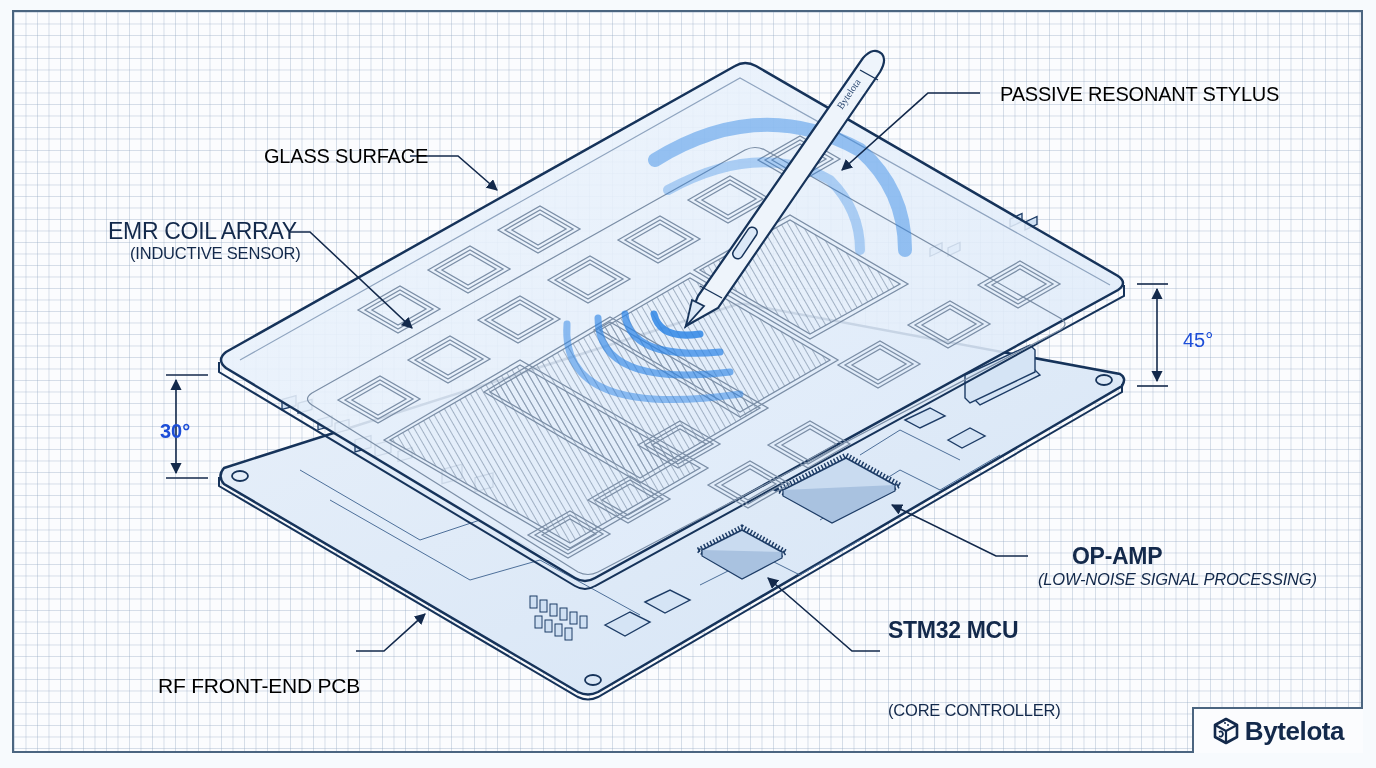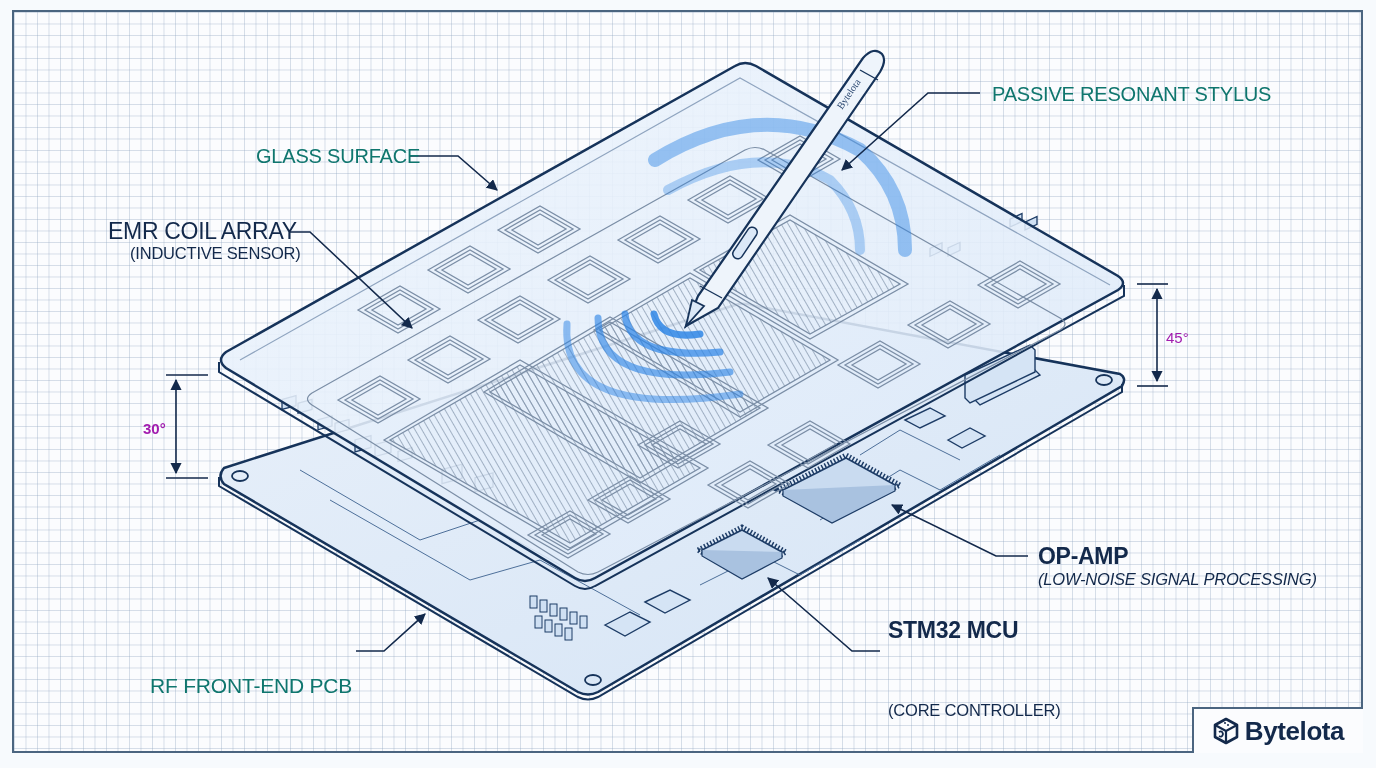--- a/index.html
+++ b/index.html
@@ -7,24 +7,24 @@
        font-family:"Liberation Sans",sans-serif;color:#0f2748;}
   .grid{position:absolute;left:12px;top:10px;width:1351px;height:743px;
         border:2px solid #4b6580;box-sizing:border-box;
         background-color:#fbfcfe;
         background-image:
           linear-gradient(to right, rgba(150,170,195,.38) 1px, transparent 1px),
           linear-gradient(to bottom, rgba(150,170,195,.38) 1px, transparent 1px);
         background-size:11.5px 11.5px;}
   svg.art{position:absolute;left:0;top:0;}
   .label{position:absolute;white-space:nowrap;letter-spacing:-0.2px;}
-  .lbl-main{font-size:20px;color:#0f766e;}
+  .lbl-main{font-size:20px;color:#000000;padding-left:8px;}
   .lbl-bold{font-size:23px;font-weight:bold;color:#13294b;letter-spacing:-0.3px;text-align:right;}
   .lbl-sub{font-size:16.5px;color:#13294b;}
-  .dim{position:absolute;font-size:15px;color:#a21caf;}
+  .dim{position:absolute;font-size:20px;color:#1d4ed8;margin-left:17px;}
   .logo{position:absolute;left:1192px;top:707px;width:171px;height:46px;box-sizing:border-box;
         border:2px solid #4b6580;border-right:none;border-bottom:none;background:#fbfcfe;
         display:flex;align-items:center;justify-content:center;gap:6px;}
   .logo-text{font-size:26px;font-weight:bold;color:#13294b;letter-spacing:-0.4px;}
 </style>
 </head>
 <body>
 
 <div class="grid"></div>
 
@@ -198,21 +198,21 @@
 
 <div class="label lbl-main" style="left:256px;top:145px;">GLASS SURFACE</div>
 
 <div class="label lbl-bold" style="left:108px;top:218px;font-weight:normal;font-size:23px;">EMR COIL ARRAY</div>
 <div class="label lbl-sub" style="left:110px;top:244px;margin-left:20px;">(INDUCTIVE SENSOR)</div>
 
 <div class="label lbl-main" style="left:992px;top:83px;">PASSIVE RESONANT STYLUS</div>
 
 <div class="label lbl-main" style="left:150px;top:638px;font-size:21px;margin-top:36px;">RF FRONT-END PCB</div>
 
-<div class="label lbl-bold" style="left:1038px;top:543px;">OP-AMP</div>
+<div class="label lbl-bold" style="left:1038px;top:543px;padding-left:34px;">OP-AMP</div>
 <div class="label lbl-sub" style="left:1038px;top:570px;font-style:italic;">(LOW-NOISE SIGNAL PROCESSING)</div>
 
 <div class="label lbl-bold" style="left:888px;top:617px;">STM32 MCU</div>
 <div class="label lbl-sub" style="left:888px;top:701px;">(CORE CONTROLLER)</div>
 
 <div class="dim" style="left:143px;top:420px;font-weight:bold;">30°</div>
 <div class="dim" style="left:1166px;top:329px;">45°</div>
 
 <div class="logo">
   <svg width="26" height="28" viewBox="0 0 26 28">

